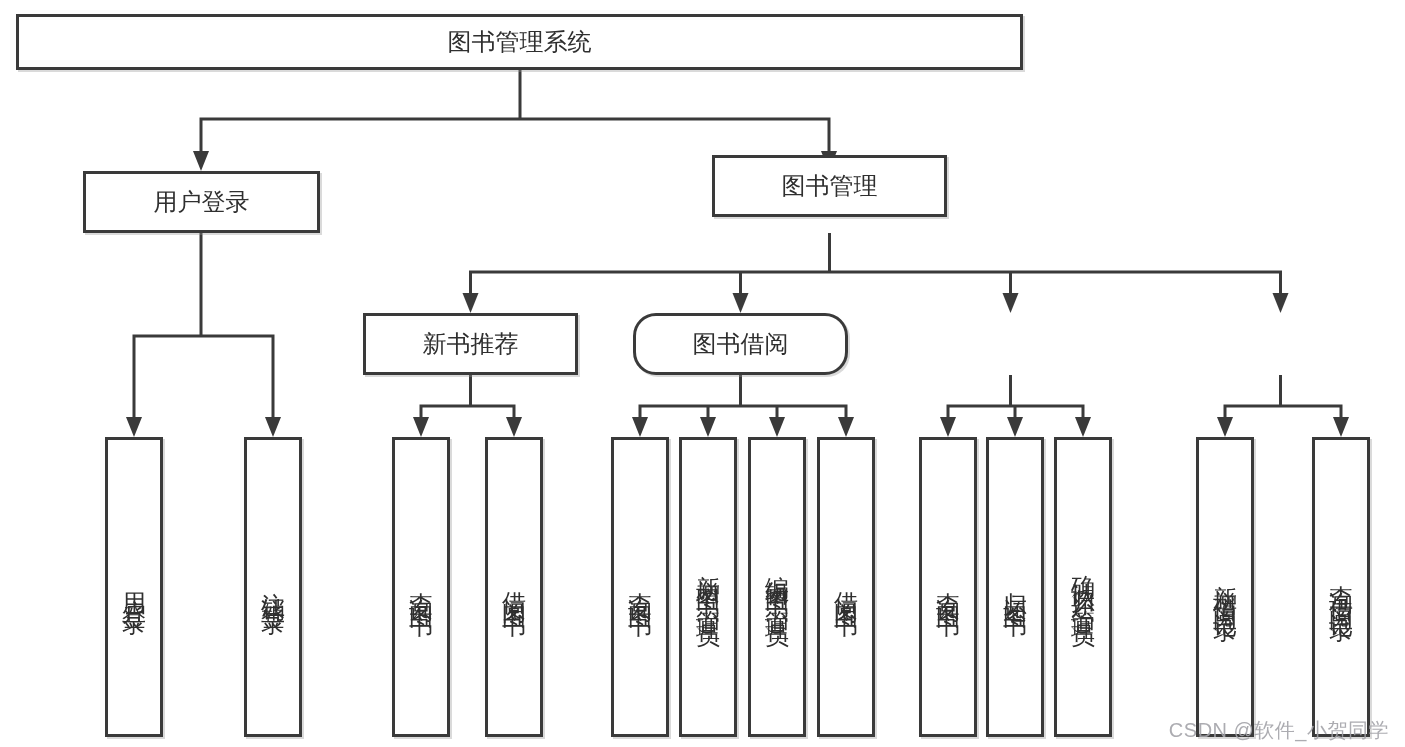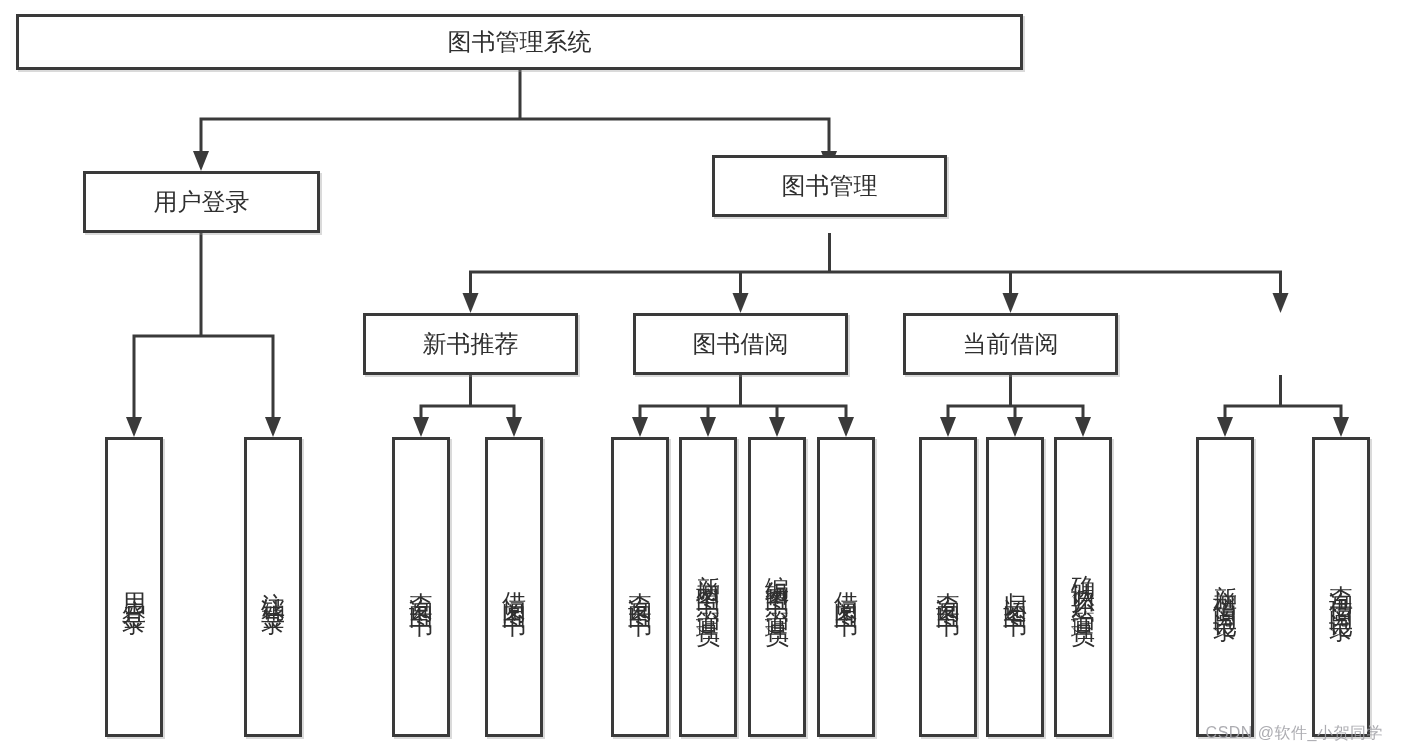--- a/index.html
+++ b/index.html
@@ -36,24 +36,24 @@
     white-space: nowrap;
   }
   .leaf span {
     writing-mode: vertical-rl;
     text-orientation: mixed;
     letter-spacing: 7px;
     line-height: 1;
   }
   .watermark {
     position: absolute;
-    right: 22px;
+    right: 16px;
     bottom: 3px;
     z-index: 3;
-    font-size: 16px;
+    font-size: 20px;
     color: rgba(163,163,168,0.9);
     letter-spacing: 0.5px;
     white-space: nowrap;
   }
 </style>
 </head>
 <body>
 
 <div class="stage">
 
@@ -104,25 +104,22 @@
   <div class="box" style="left:83px; top:171px; width:237px; height:62px;">
     <span>用户登录</span>
   </div>
   <div class="box" style="left:712px; top:155px; width:235px; height:62px;">
     <span>图书管理</span>
   </div>
 
   <div class="box" style="left:363px; top:313px; width:215px; height:62px;font-family:Liberation Serif, serif;">
     <span>新书推荐</span>
   </div>
-  <div class="box" style="left:633px; top:313px; width:215px; height:62px;">
+  <div class="box" style="left:633px; top:313px; width:215px; height:62px;border-radius:23px;">
     <span>图书借阅</span>
-  </div>
-  <div class="box" style="left:903px; top:313px; width:215px; height:62px;">
-    <span>当前借阅</span>
   </div>
 
   <div class="box leaf" style="left:105px; top:437px; width:58px; height:300px;">
     <span>用户登录</span>
   </div>
   <div class="box leaf" style="left:244px; top:437px; width:58px; height:300px;">
     <span>注销登录</span>
   </div>
 
   <div class="box leaf" style="left:392px; top:437px; width:58px; height:300px;">

